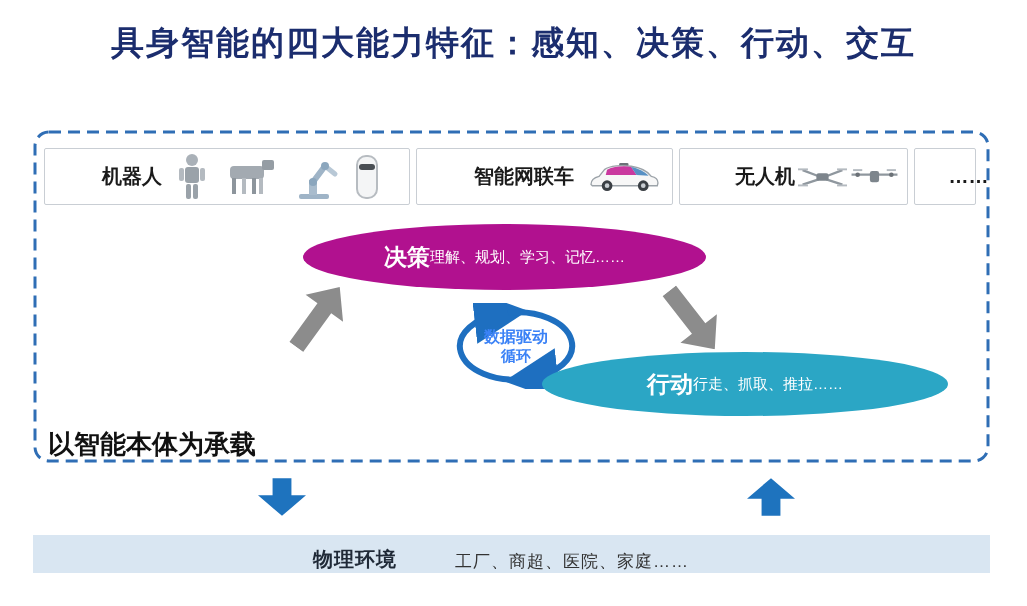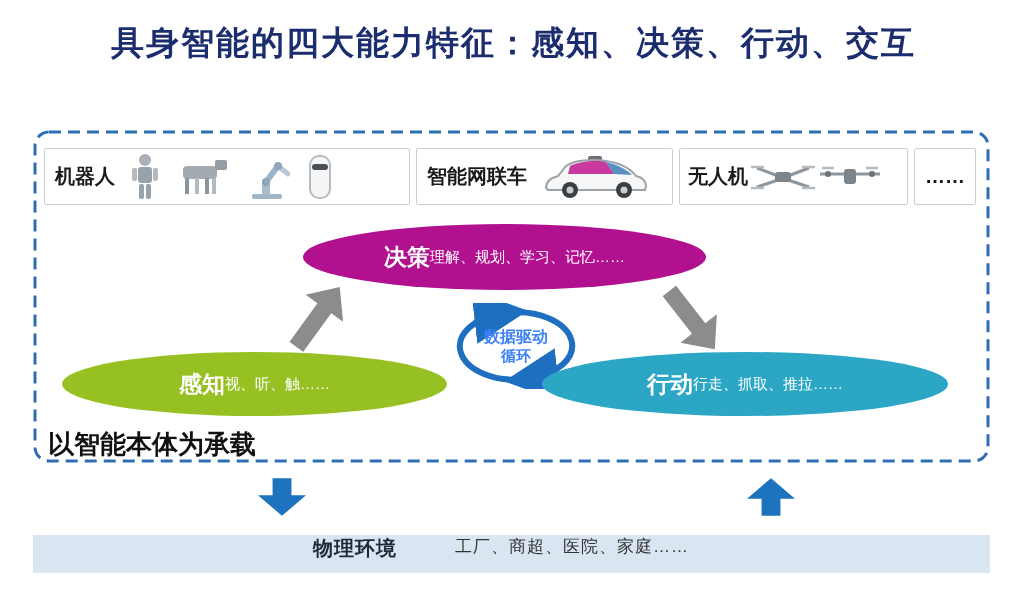--- a/index.html
+++ b/index.html
@@ -12,21 +12,21 @@
     text-align:center; font-size:33px; font-weight:bold;
     color:#1b2d6e; letter-spacing:2px;
   }
   .frame-svg { position:absolute; left:33px; top:130px; }
 
   .box {
     position:absolute; top:148px; height:57px; box-sizing:border-box;
     background:#ffffff; border:1px solid #c9ced4; border-radius:2px;
     display:flex; align-items:center; padding:0 10px; gap:13px; z-index:3;
   }
-  .box .label { font-size:20px; font-weight:bold; color:#1a1a1a; white-space:nowrap; }
+  .box .label { font-size:20px; font-weight:bold; color:#1a1a1a; white-space:nowrap;margin-left:47px; }
   .box-robots   { left:44px;  width:366px; }
   .box-vehicles { left:416px; width:257px; }
   .box-drones   { left:679px; width:229px; gap:3px; padding:0 8px; }
   .box-more     { left:914px; width:62px;  justify-content:center; }
 
   .ellipse {
     position:absolute; border-radius:50%; z-index:2;
     display:flex; align-items:center; justify-content:center;
     color:#ffffff; text-align:center;
   }
@@ -51,21 +51,21 @@
   .arrow-dec-act  { left:667px; top:283px; width:50px; height:74px; transform:rotate(142deg); }
   .arrow-down-blue { left:258px; top:476px; width:48px; height:42px; transform:rotate(180deg); }
   .arrow-up-blue   { left:747px; top:476px; width:48px; height:42px; }
 
   .carrier-caption {
     position:absolute; left:48px; top:427px; z-index:3;
     font-size:26px; font-weight:bold; color:#111111;
   }
   .env-bar {
     position:absolute; left:33px; top:535px; width:957px; height:38px;
-    display:flex; align-items:flex-start;
+    display:flex; align-items:flex-end;
   }
   .env-label { margin-left:280px; font-size:20px; font-weight:bold; color:#1f2937; letter-spacing:1px; }
   .env-items { margin-left:58px; font-size:17px; color:#333333; letter-spacing:1px; }
 </style>
 </head>
 <body>
 
 <div class="stage">
 
   <h1 class="title">具身智能的四大能力特征：感知、决策、行动、交互</h1>
@@ -152,24 +152,20 @@
   </svg>
   <svg class="block-arrow arrow-dec-act" viewBox="0 0 60 96">
     <polygon points="30,0 60,34 41,34 41,96 19,96 19,34 0,34" fill="#8c8c8c"></polygon>
   </svg>
 
   <div class="ellipse el-decision" style="background-color: rgb(177, 17, 143);">
     <div class="cap-title">决策</div>
     <div class="cap-desc">理解、规划、学习、记忆……</div>
   </div>
 
-  <div class="ellipse el-perception" style="background-color: rgb(151, 193, 34);">
-    <div class="cap-title">感知</div>
-    <div class="cap-desc">视、听、触……</div>
-  </div>
 
   <div class="ellipse el-action" style="background-color: rgb(43, 166, 197);">
     <div class="cap-title">行动</div>
     <div class="cap-desc">行走、抓取、推拉……</div>
   </div>
 
   <div class="loop">
     <svg viewBox="0 0 128 86">
       <defs>
         <marker id="loopArrow" markerWidth="9" markerHeight="9" refX="5" refY="4.5" orient="auto">

